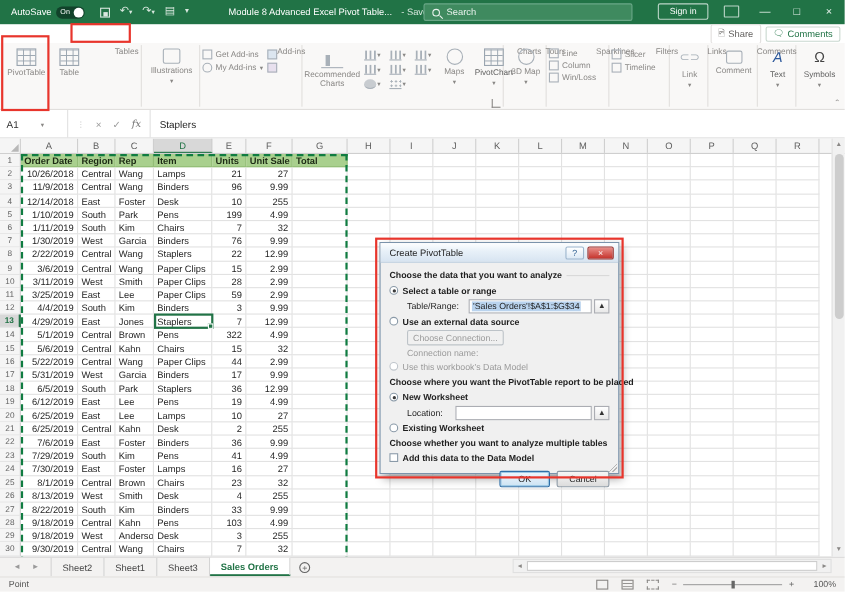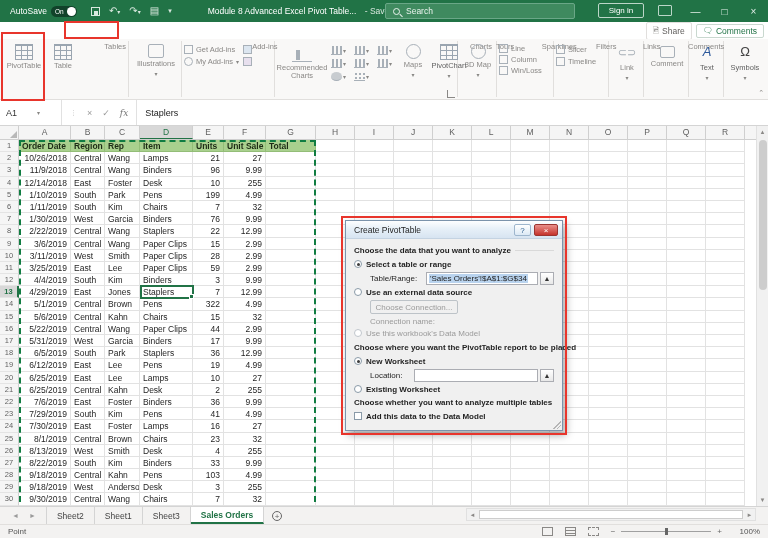--- a/index.html
+++ b/index.html
@@ -1170,20 +1170,24 @@
       </div>
       <div class="drow">
         <span class="radio"></span>
         <span class="rlabel">Existing Worksheet</span>
       </div>
       <div class="dsec" style="margin-top:3px">Choose whether you want to analyze multiple tables</div>
       <div class="drow">
         <span class="chk"></span>
         <span class="rlabel">Add this data to the Data Model</span>
       </div>
+      <div class="dbuttons">
+        <span class="okbtn">OK</span>
+        <span class="cancelbtn">Cancel</span>
+      </div>
     </div>
     <span class="grip"></span>
   </div>
 
   <div class="annot annot-insert"></div>
   <div class="annot annot-pivot"></div>
   <div class="annot annot-dialog"></div>
 
   <div class="tabbar">
     <div class="navarrs">

